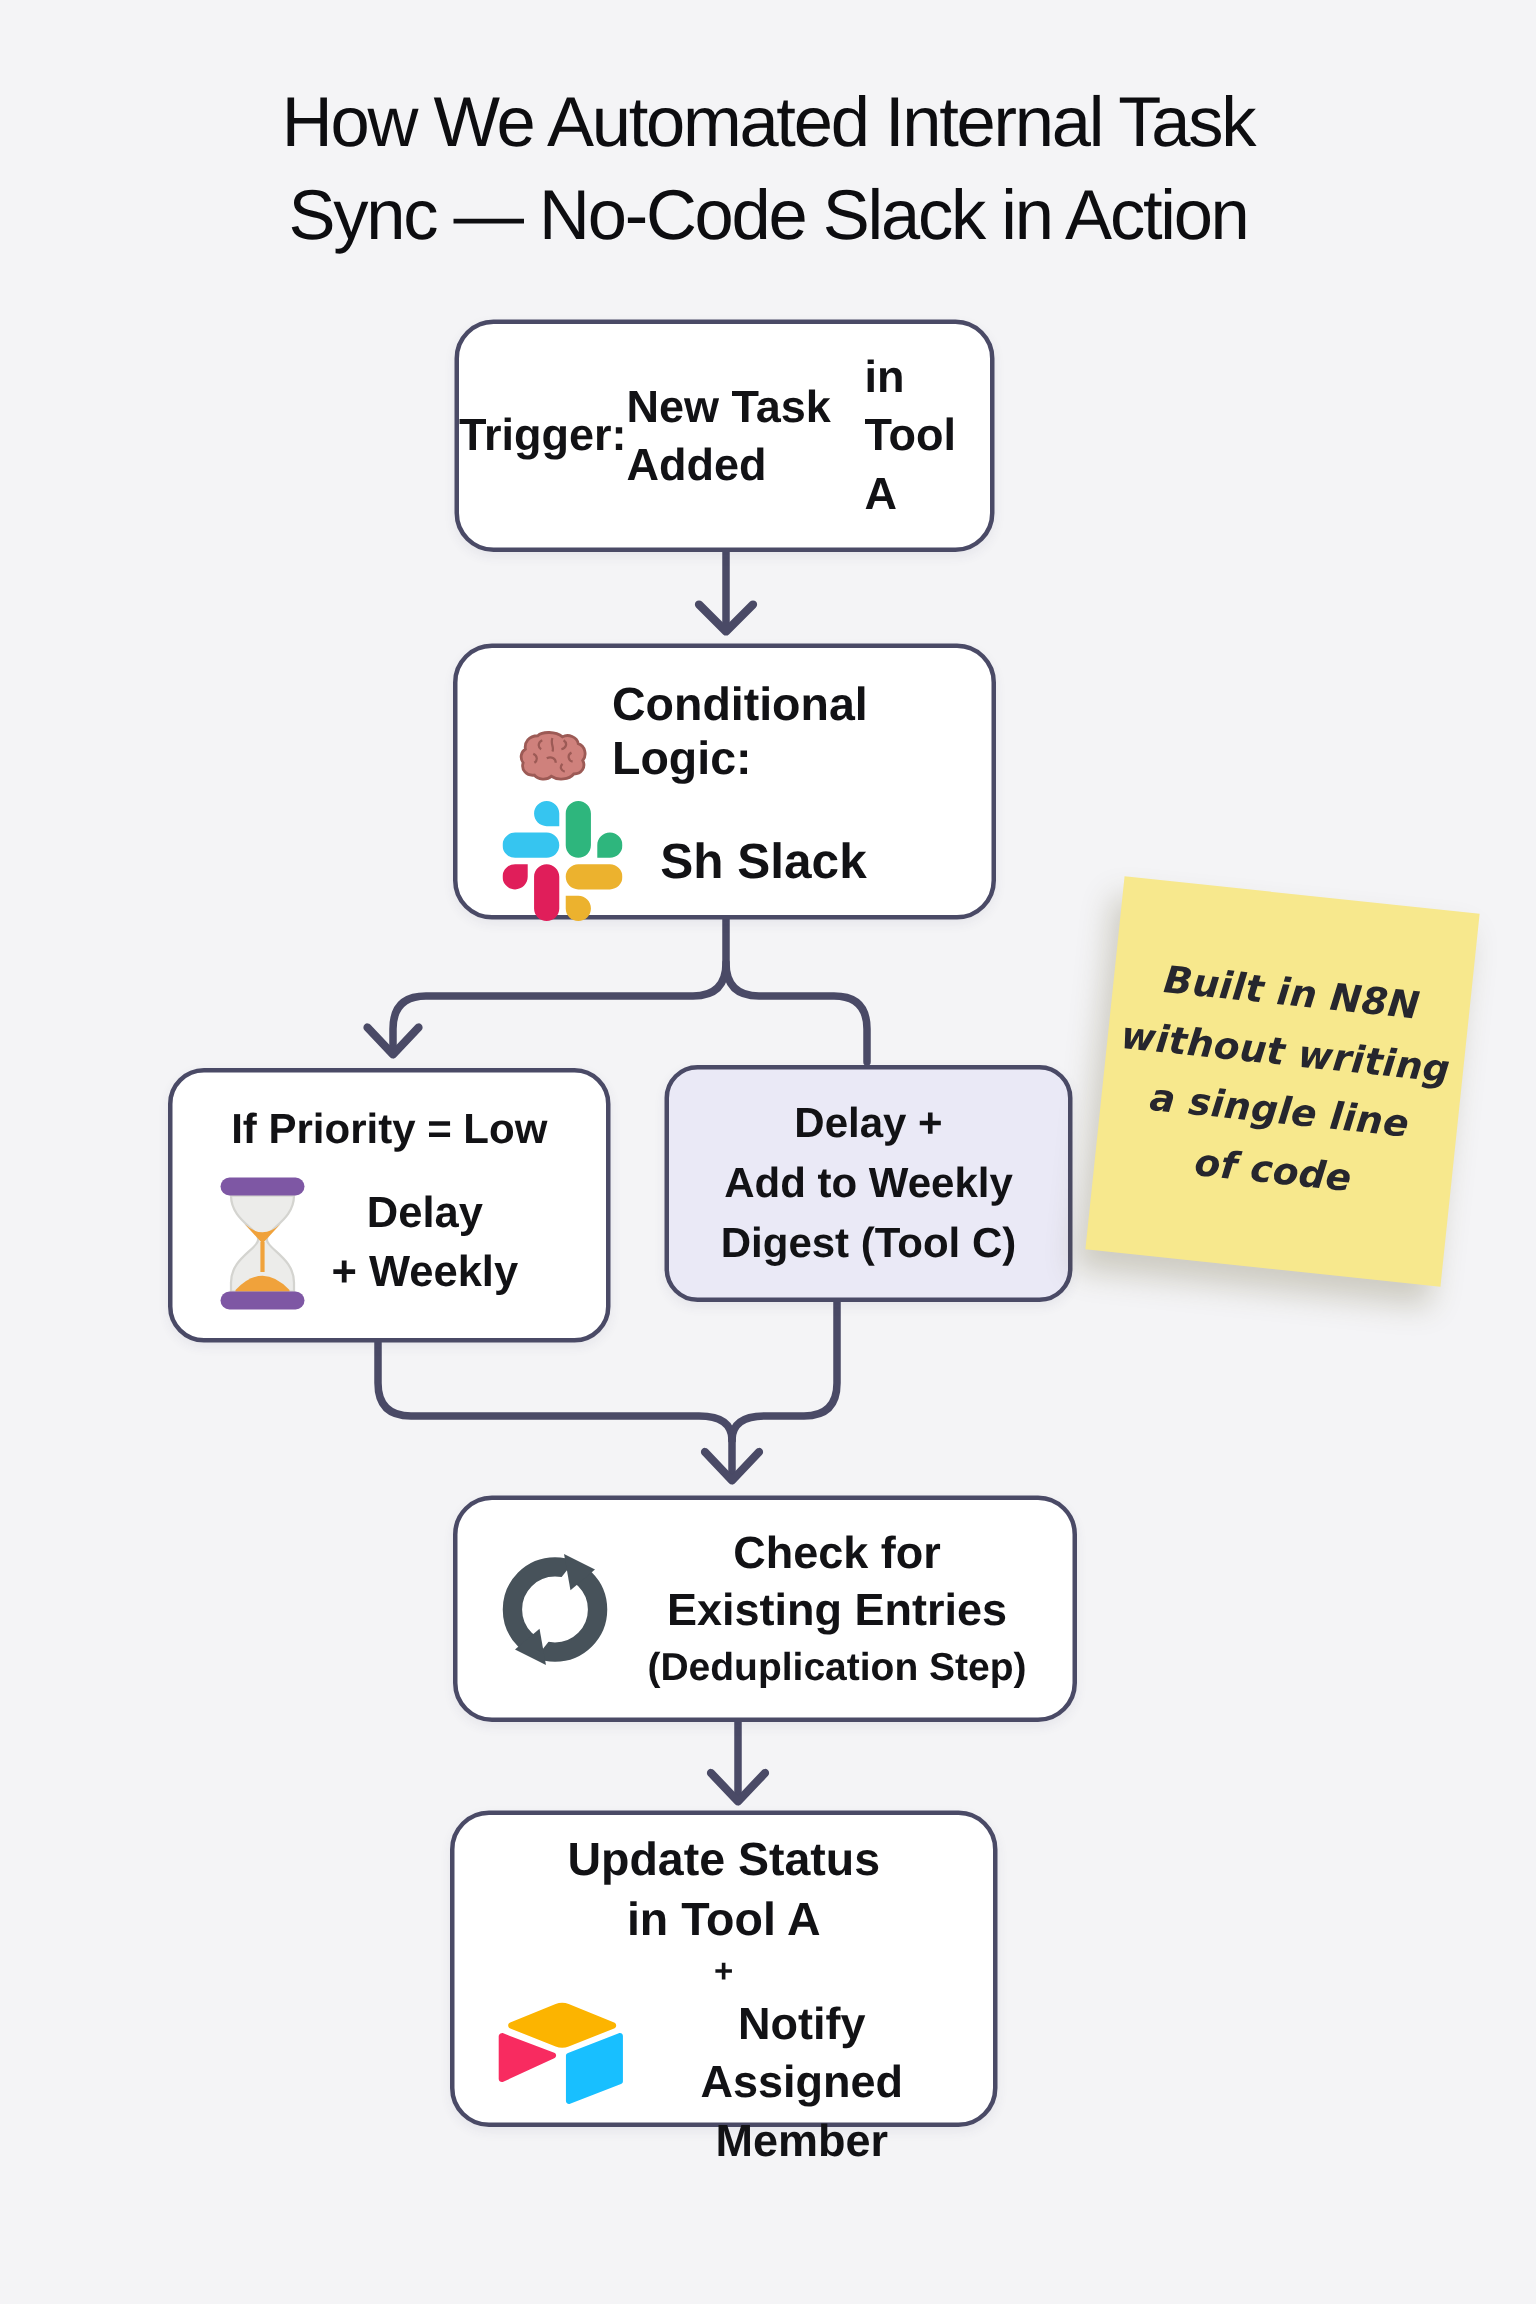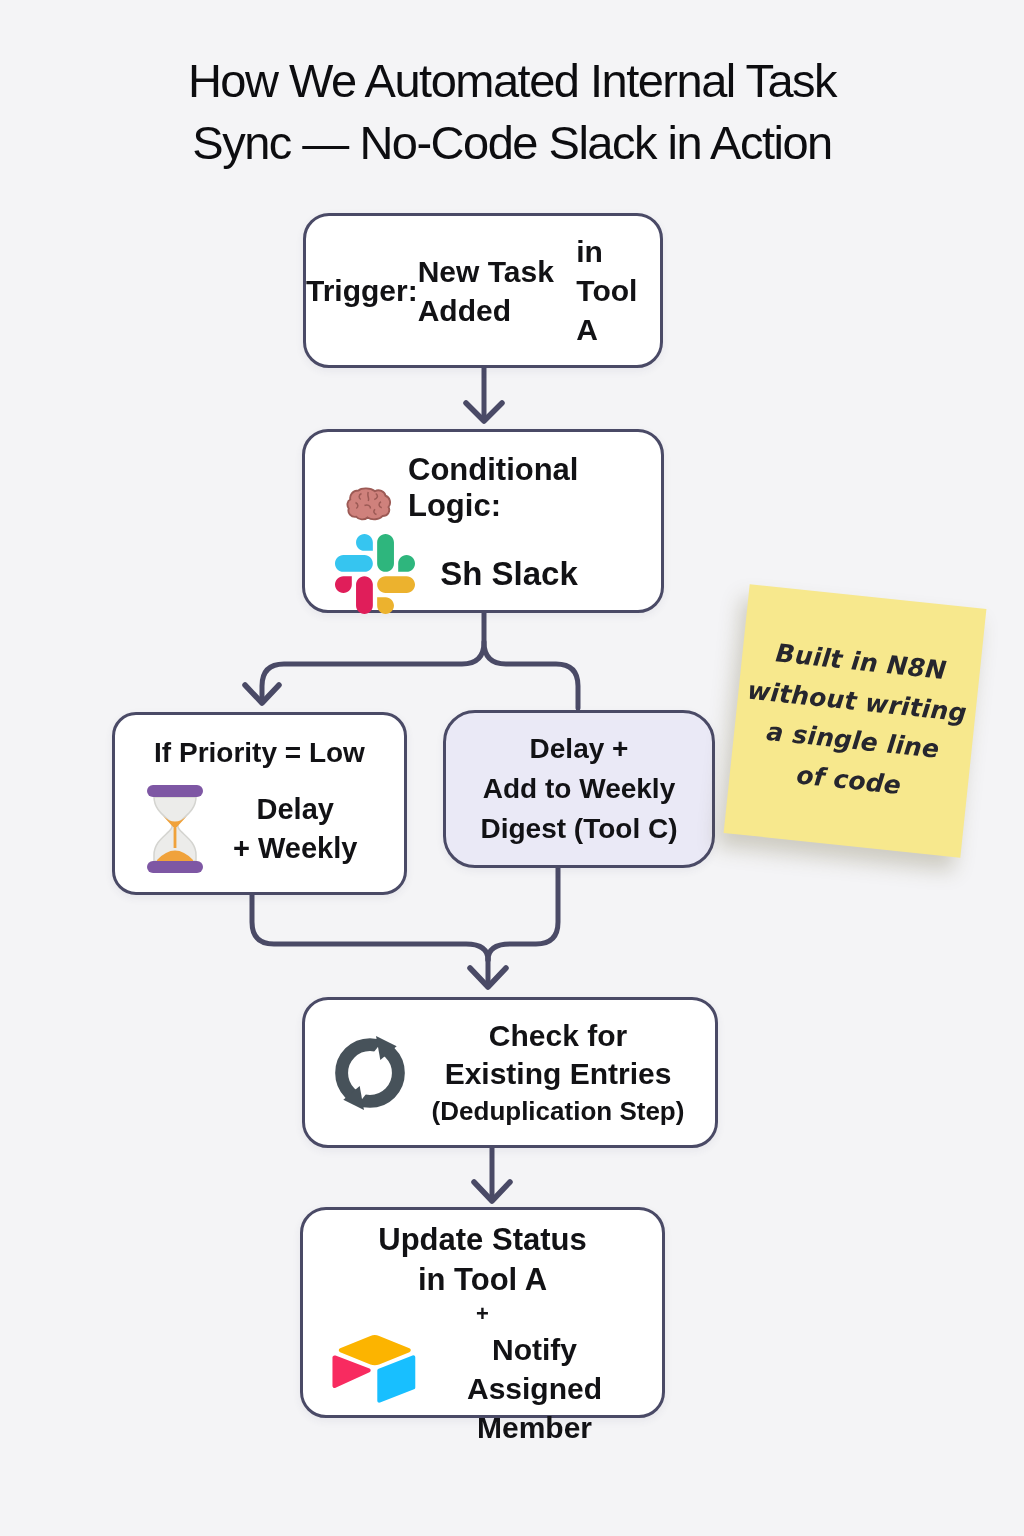--- a/index.html
+++ b/index.html
@@ -25,23 +25,23 @@
   .node-trigger{left:303px;top:213px;width:360px;height:155px;
     display:flex;flex-direction:row;align-items:center;justify-content:center;
     font-size:30px;font-weight:700;line-height:1.3;text-align:left;}
   .node-conditional{left:302px;top:429px;width:362px;height:184px;}
   .cond-row1{display:flex;align-items:flex-end;gap:15px;padding:20px 0 0 4px;margin-left:36px;}
   .cond-row1 .label{font-size:31px;font-weight:700;}
   .cond-row2{display:flex;align-items:center;padding:10px 30px 0 30px;}
   .cond-row2 .label{flex:1;text-align:center;font-size:33px;font-weight:700;padding-right:28px;}
   .node-priority{left:112px;top:712px;width:295px;height:183px;border-radius:24px;}
   .prio-title{text-align:center;font-size:28px;font-weight:700;padding-top:22px;}
-  .prio-row{display:flex;align-items:center;gap:28px;padding:14px 0 0 30px;}
+  .prio-row{display:flex;align-items:center;gap:16px;padding:14px 0 0 30px;}
   .prio-lines{font-size:29px;font-weight:700;line-height:1.35;text-align:center;}
-  .node-digest{left:443px;top:710px;width:272px;height:158px;border-radius:32px;
+  .node-digest{left:443px;top:710px;width:272px;height:158px;border-radius:22px;
     background:#eae9f6;display:flex;flex-direction:column;align-items:center;justify-content:center;
     font-size:28px;font-weight:700;line-height:1.44;text-align:center;}
   .node-dedup{left:302px;top:997px;width:416px;height:151px;
     display:flex;align-items:center;padding-left:22px;}
   .dedup-text{flex:1;text-align:center;padding-right:12px;line-height:1.25;}
   .dedup-main{font-size:30px;font-weight:700;}
   .dedup-sub{font-size:26px;font-weight:700;margin-top:3px;}
   .node-update{left:300px;top:1207px;width:365px;height:211px;
     display:flex;flex-direction:column;align-items:stretch;padding-top:10px;box-sizing:border-box;}
   .upd-line{text-align:center;font-size:31px;font-weight:700;line-height:1.28;}

